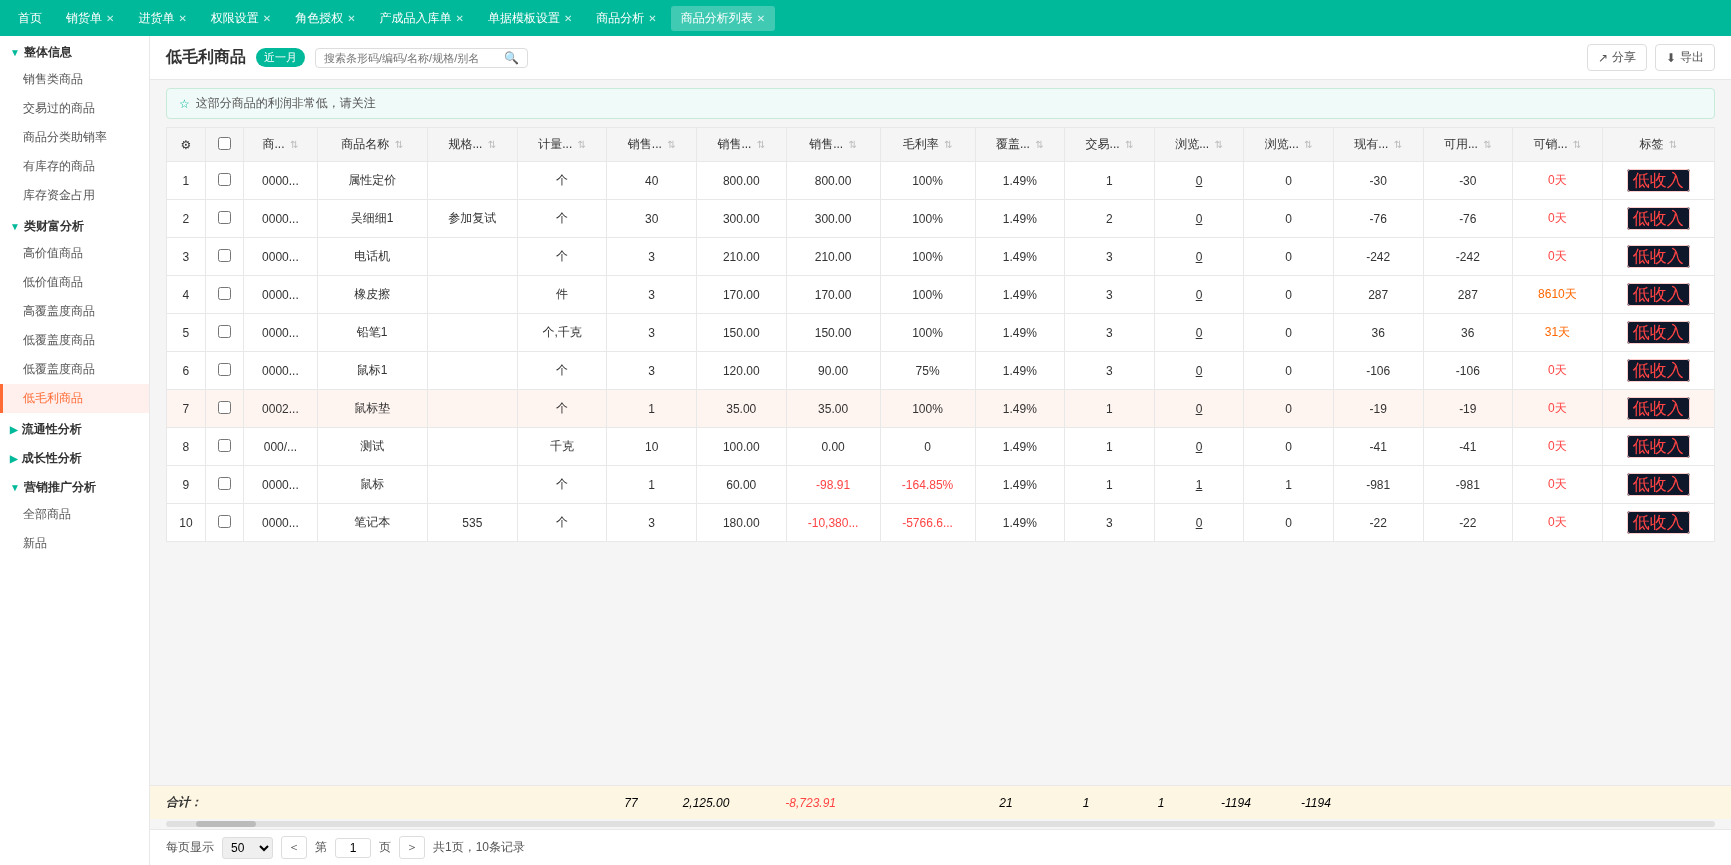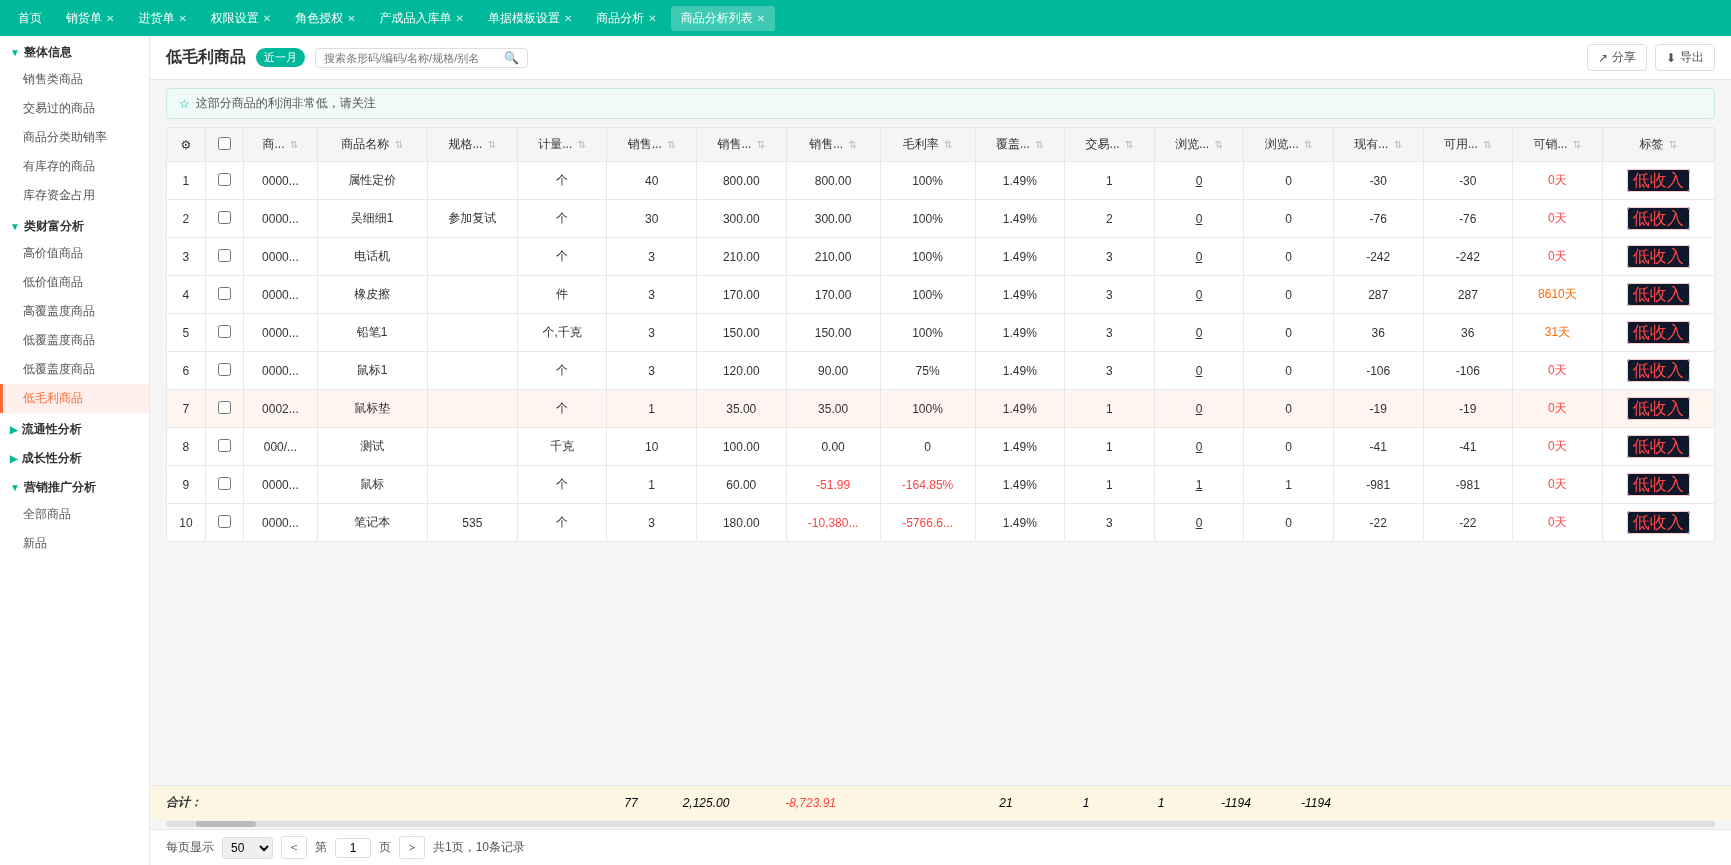--- a/index.html
+++ b/index.html
@@ -509,21 +509,21 @@
   </tr>
             <tr>
     <td>9</td>
     <td><input type="checkbox" style=""></td>
     <td>0000...</td>
     <td>鼠标</td>
     <td></td>
     <td>个</td>
     <td>1</td>
     <td>60.00</td>
-    <td style="color:#ff4444">-51.99</td>
+    <td style="color:#ff4444">-98.91</td>
     <td style="color:#ff4444">-164.85%</td>
     <td>1.49%</td>
     <td>1</td>
     <td><span class="underline-link">1</span></td>
     <td>1</td>
     <td>-981</td>
     <td>-981</td>
     <td style="color:#ff4444">0天</td>
     <td><span class="tag-badge">低收入</span></td>
   </tr>

